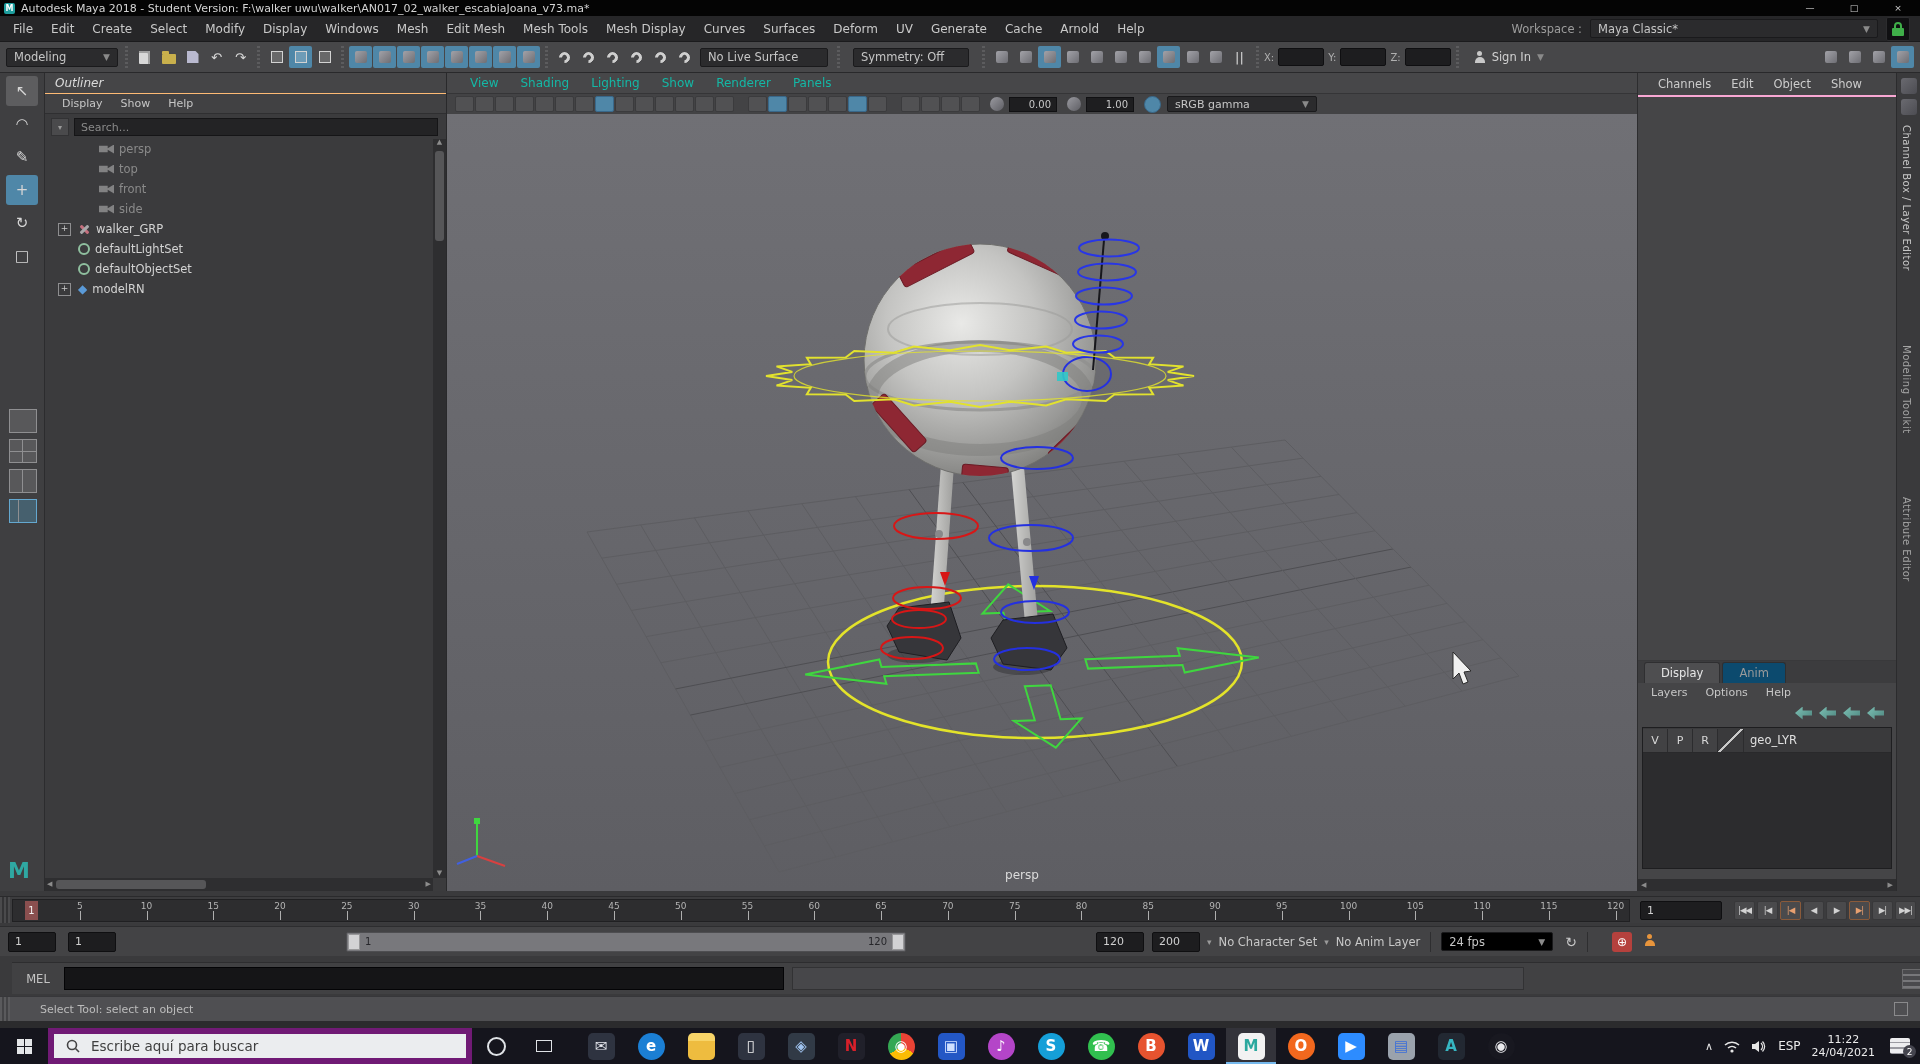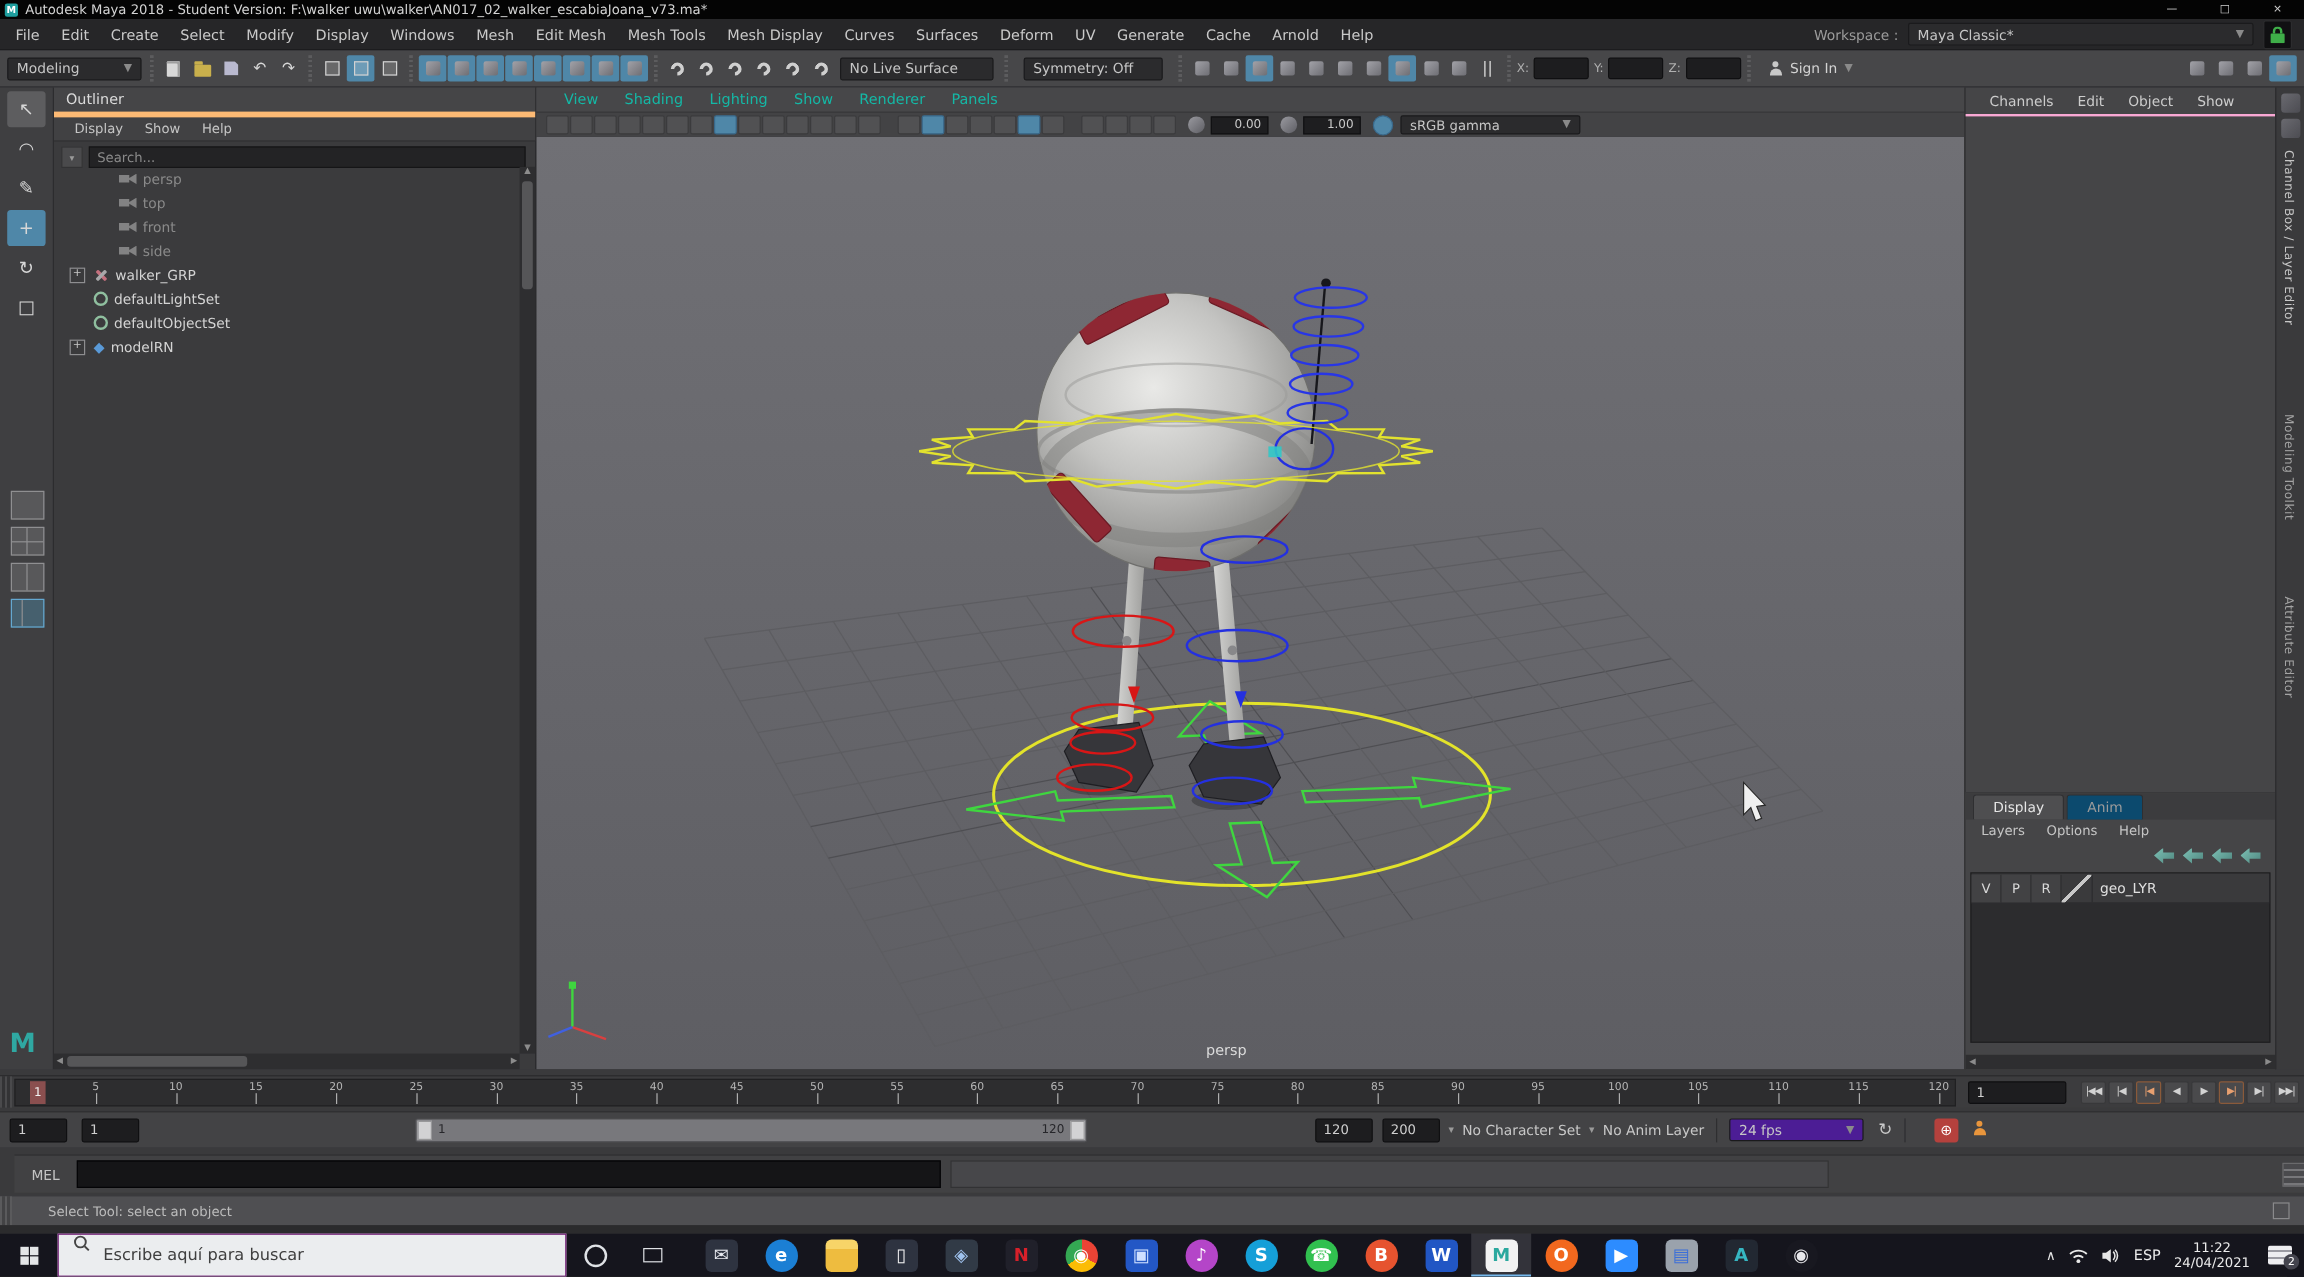--- a/index.html
+++ b/index.html
@@ -70,21 +70,21 @@
   .lay.l4{background-image:linear-gradient(#8f8f91,#8f8f91),linear-gradient(#8f8f91,#8f8f91);
           background-size:1px 100%,100% 1px;background-position:50% 0,0 50%;background-repeat:no-repeat;}
   .lay.l2{background-image:linear-gradient(#8f8f91,#8f8f91);background-size:1px 100%;background-position:50% 0;background-repeat:no-repeat;}
   .lay.l3{background-image:linear-gradient(#8f8f91,#8f8f91);background-size:1px 100%;background-position:33% 0;background-repeat:no-repeat;}
   .lay.active{border-color:#64a8d0;background-color:#46606e;}
   .maya-logo{position:absolute;bottom:8px;left:8px;color:#2fa8a2;font-weight:bold;font-size:22px;line-height:24px;}
   
   .outliner{position:absolute;left:45px;top:73px;width:402px;height:818px;background:#3b3b3d;
             border-right:1px solid #29292b;box-sizing:border-box;}
   .ol-header{height:20px;background:#454547;display:flex;align-items:center;padding-left:10px;
-             font-size:12px;color:#dadada;border-bottom:5px solid #fdba74;}
+             font-size:12px;color:#dadada;border-bottom:1px solid #fdba74;font-style:italic;}
   .ol-menus{height:19px;display:flex;align-items:center;padding-left:8px;background:#414143;border-bottom:1px solid #2f2f31;}
   .ol-menu{font-size:11px;color:#c6c6c6;padding:0 9px;}
   .ol-searchrow{height:22px;display:flex;align-items:center;gap:5px;padding:2px 8px 2px 6px;}
   .ol-filter{width:16px;height:16px;background:#4a4a4c;border:1px solid #323234;color:#9a9a9a;font-size:8px;
              display:flex;align-items:center;justify-content:center;}
   .ol-search{flex:1;height:16px;background:#232325;border:1px solid #151517;color:#9a9a9a;font-size:11px;
              padding:0 6px;font-family:inherit;}
   .ol-search::placeholder{color:#8a8a8a;}
   .ol-list{position:absolute;top:66px;left:0;right:13px;bottom:13px;overflow:hidden;}
   .ol-row{height:20px;display:flex;align-items:center;font-size:11.5px;color:#d4d4d4;}
@@ -174,21 +174,21 @@
   .rangerow{position:absolute;left:0;top:926px;width:1920px;height:30px;background:#434345;display:flex;
             align-items:center;border-top:1px solid #2d2d2f;box-sizing:border-box;}
   .rr-f{width:48px;height:20px;}
   .rslider{position:relative;margin-left:230px;width:560px;height:20px;background:#78787c;border:1px solid #4e4e51;
            border-radius:2px;box-sizing:border-box;flex:none;}
   .rs-handle{position:absolute;top:1px;bottom:1px;width:12px;background:#d2d2d4;border:1px solid #98989a;box-sizing:border-box;}
   .rs-lab{position:absolute;top:3px;font-size:10px;color:#26262a;}
   .dd-arrow{color:#9a9a9a;font-size:9px;margin:0 7px;}
   .rr-text{font-size:11.5px;color:#c8c8c8;white-space:nowrap;}
   .rr-sep{width:1px;height:20px;background:#2e2e30;margin:0 10px;}
-  .fps-dd{width:112px;background:#4c1d95;text-align:center;}
+  .fps-dd{width:112px;background:#000000;text-align:center;}
   .loop{font-size:14px;color:#c8c8c8;margin-left:12px;}
   .autokey{width:20px;height:20px;background:#b5413d;border-radius:3px;color:#fff;display:flex;
            align-items:center;justify-content:center;font-size:12px;margin-left:14px;flex:none;}
   .charkey{margin-left:12px;flex:none;}
   
   .melrow{position:absolute;left:0;top:962px;width:1920px;height:32px;background:#414143;display:flex;
           align-items:center;border-top:1px solid #2d2d2f;box-sizing:border-box;margin-left:12px;}
   .mel-label{width:52px;text-align:center;font-size:11.5px;color:#c4c4c4;flex:none;}
   .mel-input{width:718px;height:21px;background:#151517;border:1px solid #040406;flex:none;}
   .mel-echo{width:730px;height:21px;margin-left:8px;background:#47474a;border:1px solid #323234;flex:none;}
@@ -198,22 +198,22 @@
             align-items:center;border-top:1px solid #37373a;box-sizing:border-box;}
   .hl-grip{width:10px;height:100%;background:repeating-linear-gradient(90deg,#5a5a5c 0 2px,#434345 2px 4px);}
   .hl-text{margin-left:30px;font-size:11px;color:#bcbcbc;text-align:right;}
   .hl-icon{margin-left:auto;margin-right:12px;width:14px;height:14px;border:1px solid #8a8a8c;box-sizing:border-box;}
   .winedge{position:absolute;left:0;top:1021px;width:1920px;height:7px;background:#2b2b2d;}
   
   .taskbar{position:absolute;left:0;top:1028px;width:1920px;height:36px;background:#15151d;}
   .start{position:absolute;left:0;top:0;width:48px;height:36px;display:flex;align-items:center;justify-content:center;}
   .winlogo{display:grid;grid-template-columns:7px 7px;grid-template-rows:7px 7px;gap:1px;}
   .winlogo span{background:#e4e6e8;}
-  .tsearch{position:absolute;left:48px;top:0;width:424px;height:36px;background:#ebedef;border:1px solid #701a75;
-           box-sizing:border-box;display:flex;gap:9px;padding-left:12px;}
+  .tsearch{position:absolute;left:48px;top:0;width:424px;height:36px;background:#ebedef;border:6px solid #701a75;
+           box-sizing:border-box;display:flex;align-items:center;gap:9px;padding-left:12px;}
   .tsearch input{border:none;background:transparent;outline:none;font-size:13.5px;color:#3a3a3a;width:350px;font-family:inherit;}
   .tsearch input::placeholder{color:#3f3f3f;}
   .cortana{position:absolute;left:472px;top:0;width:48px;height:36px;display:flex;align-items:center;justify-content:center;}
   .cortana span{width:15px;height:15px;border:2px solid #dfe2e6;border-radius:50%;display:block;}
   .tview{position:absolute;left:520px;top:0;width:48px;height:36px;display:flex;align-items:center;justify-content:center;}
   .tview span{width:16px;height:12px;border:1.5px solid #dfe2e6;display:block;box-sizing:border-box;}
   #apps{position:absolute;left:576px;top:0;display:flex;height:36px;}
   .tslot{width:50px;height:36px;display:flex;align-items:center;justify-content:center;}
   .tslot.active{background:rgba(255,255,255,.13);box-shadow:inset 0 -2px 0 #76b9ed;}
   .tile{width:27px;height:27px;display:flex;align-items:center;justify-content:center;font-size:15px;

